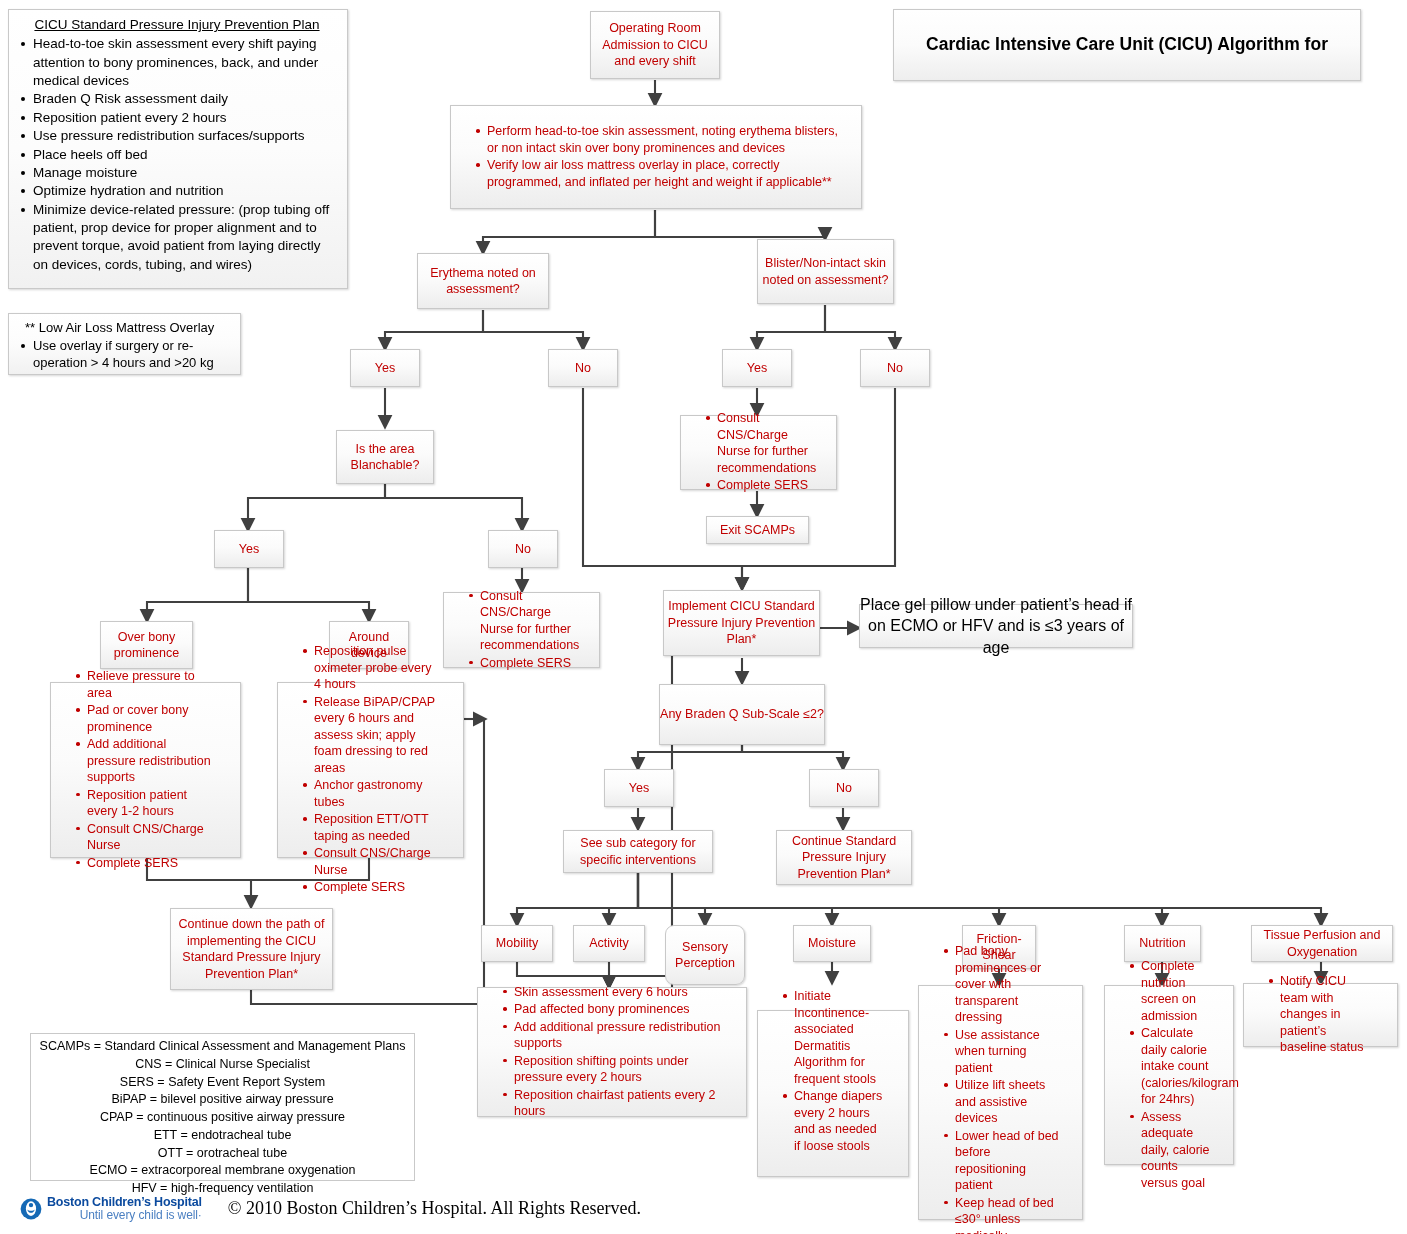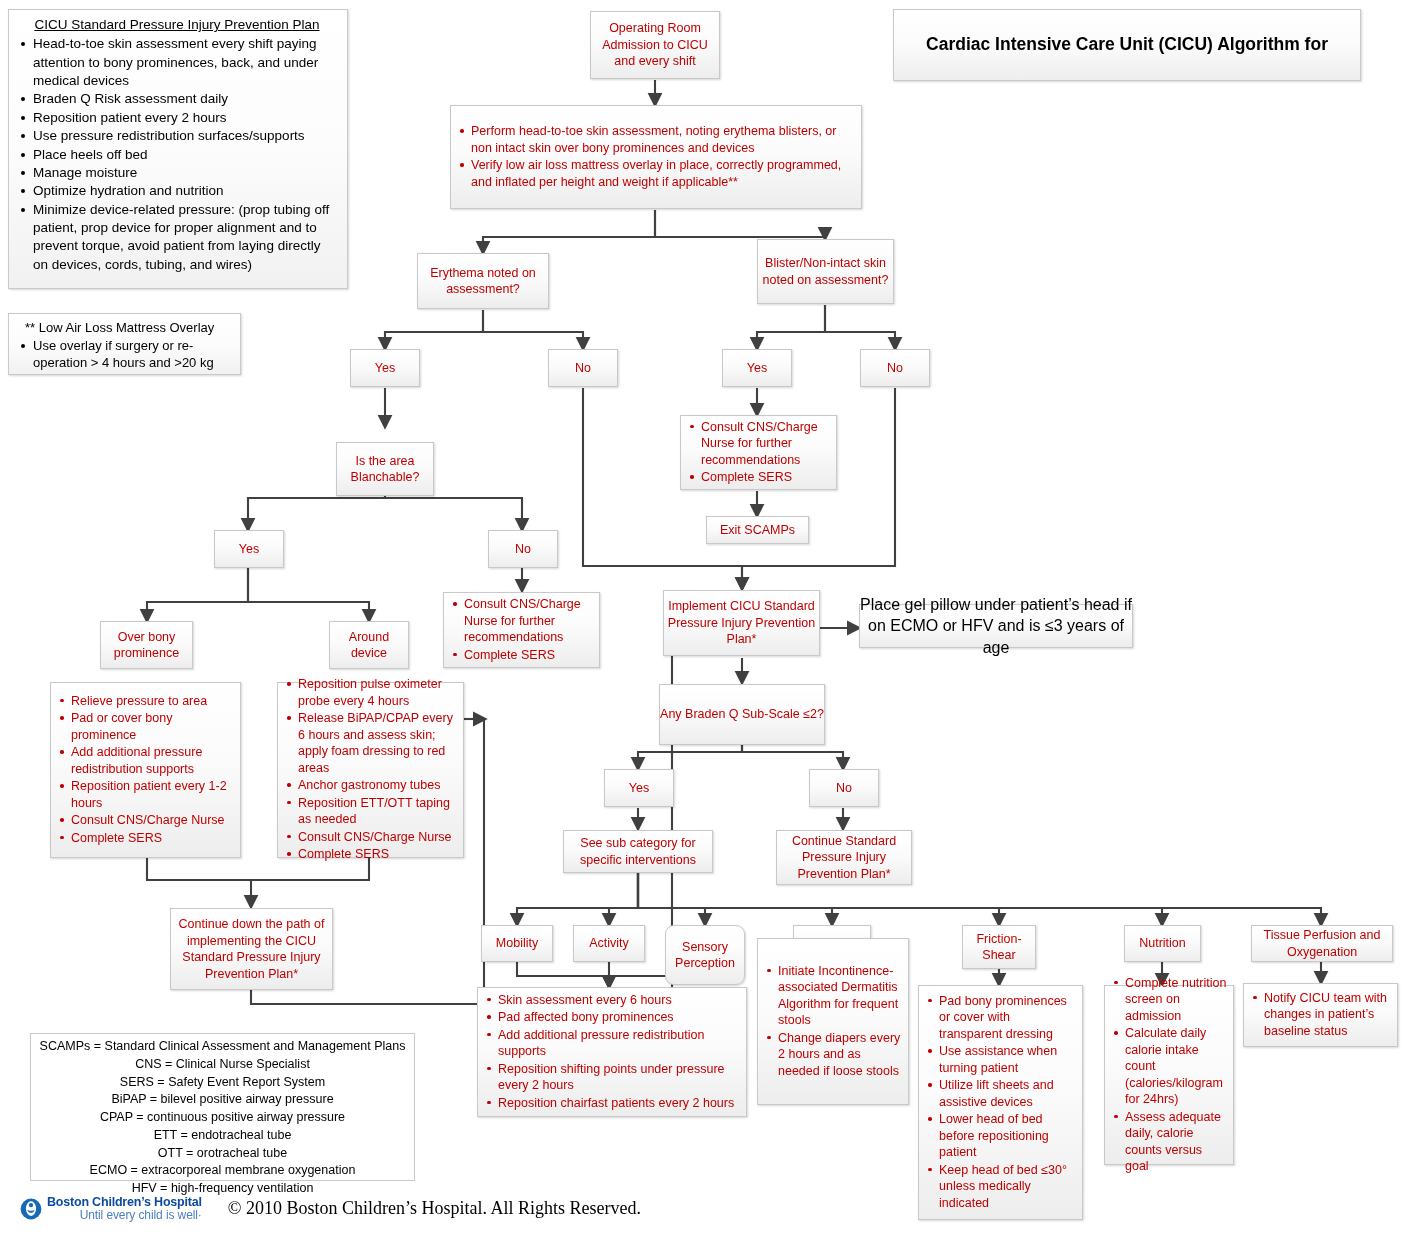--- a/index.html
+++ b/index.html
@@ -28,21 +28,21 @@
     flex-direction:column;
     justify-content:center;
   }
   .box.center{ align-items:center; text-align:center; }
   .box.center > .txt{ width:100%; }
   .box .txt{ padding:0 6px; }
   .box.dark{ color:#000000; }
 
   
   ul.bl{
-    margin:0;
+    margin:16px;
     padding:0 6px 0 20px;
     list-style:none;
   }
   ul.bl li{
     position:relative;
     margin:0 0 1px 0;
     padding:0;
   }
   ul.bl li:before{
     content:"";
@@ -255,21 +255,21 @@
     <ul class="bl">
       <li>Consult CNS/Charge Nurse for further recommendations</li>
       <li>Complete SERS</li>
     </ul>
   </div>
 
   <div class="box center" style="left:706px;top:516px;width:103px;height:28px;">
     <div class="txt">Exit SCAMPs</div>
   </div>
 
-  <div class="box center" style="left:336px;top:442px;width:98px;height:54px;">
+  <div class="box center" style="left:336px;top:430px;width:98px;height:54px;">
     <div class="txt">Is the area Blanchable?</div>
   </div>
 
   <div class="box center" style="left:214px;top:530px;width:70px;height:38px;">
     <div class="txt">Yes</div>
   </div>
   <div class="box center" style="left:488px;top:530px;width:70px;height:38px;">
     <div class="txt">No</div>
   </div>
 
@@ -365,21 +365,21 @@
   <div class="box" style="left:477px;top:987px;width:270px;height:130px;padding:5px 0;">
     <ul class="bl">
       <li>Skin assessment every 6 hours</li>
       <li>Pad affected bony prominences</li>
       <li>Add additional pressure redistribution supports</li>
       <li>Reposition shifting points under pressure every 2 hours</li>
       <li>Reposition chairfast patients every 2 hours</li>
     </ul>
   </div>
 
-  <div class="box" style="left:757px;top:938px;width:152px;height:167px;padding:5px 0;">
+  <div class="box" style="left:757px;top:1010px;width:152px;height:167px;padding:5px 0;justify-content:flex-end;">
     <ul class="bl">
       <li>Initiate Incontinence-associated Dermatitis Algorithm for frequent stools</li>
       <li>Change diapers every 2 hours and as needed if loose stools</li>
     </ul>
   </div>
 
   <div class="box" style="left:918px;top:985px;width:165px;height:235px;padding:5px 0;">
     <ul class="bl">
       <li>Pad bony prominences or cover with transparent dressing</li>
       <li>Use assistance when turning patient</li>

